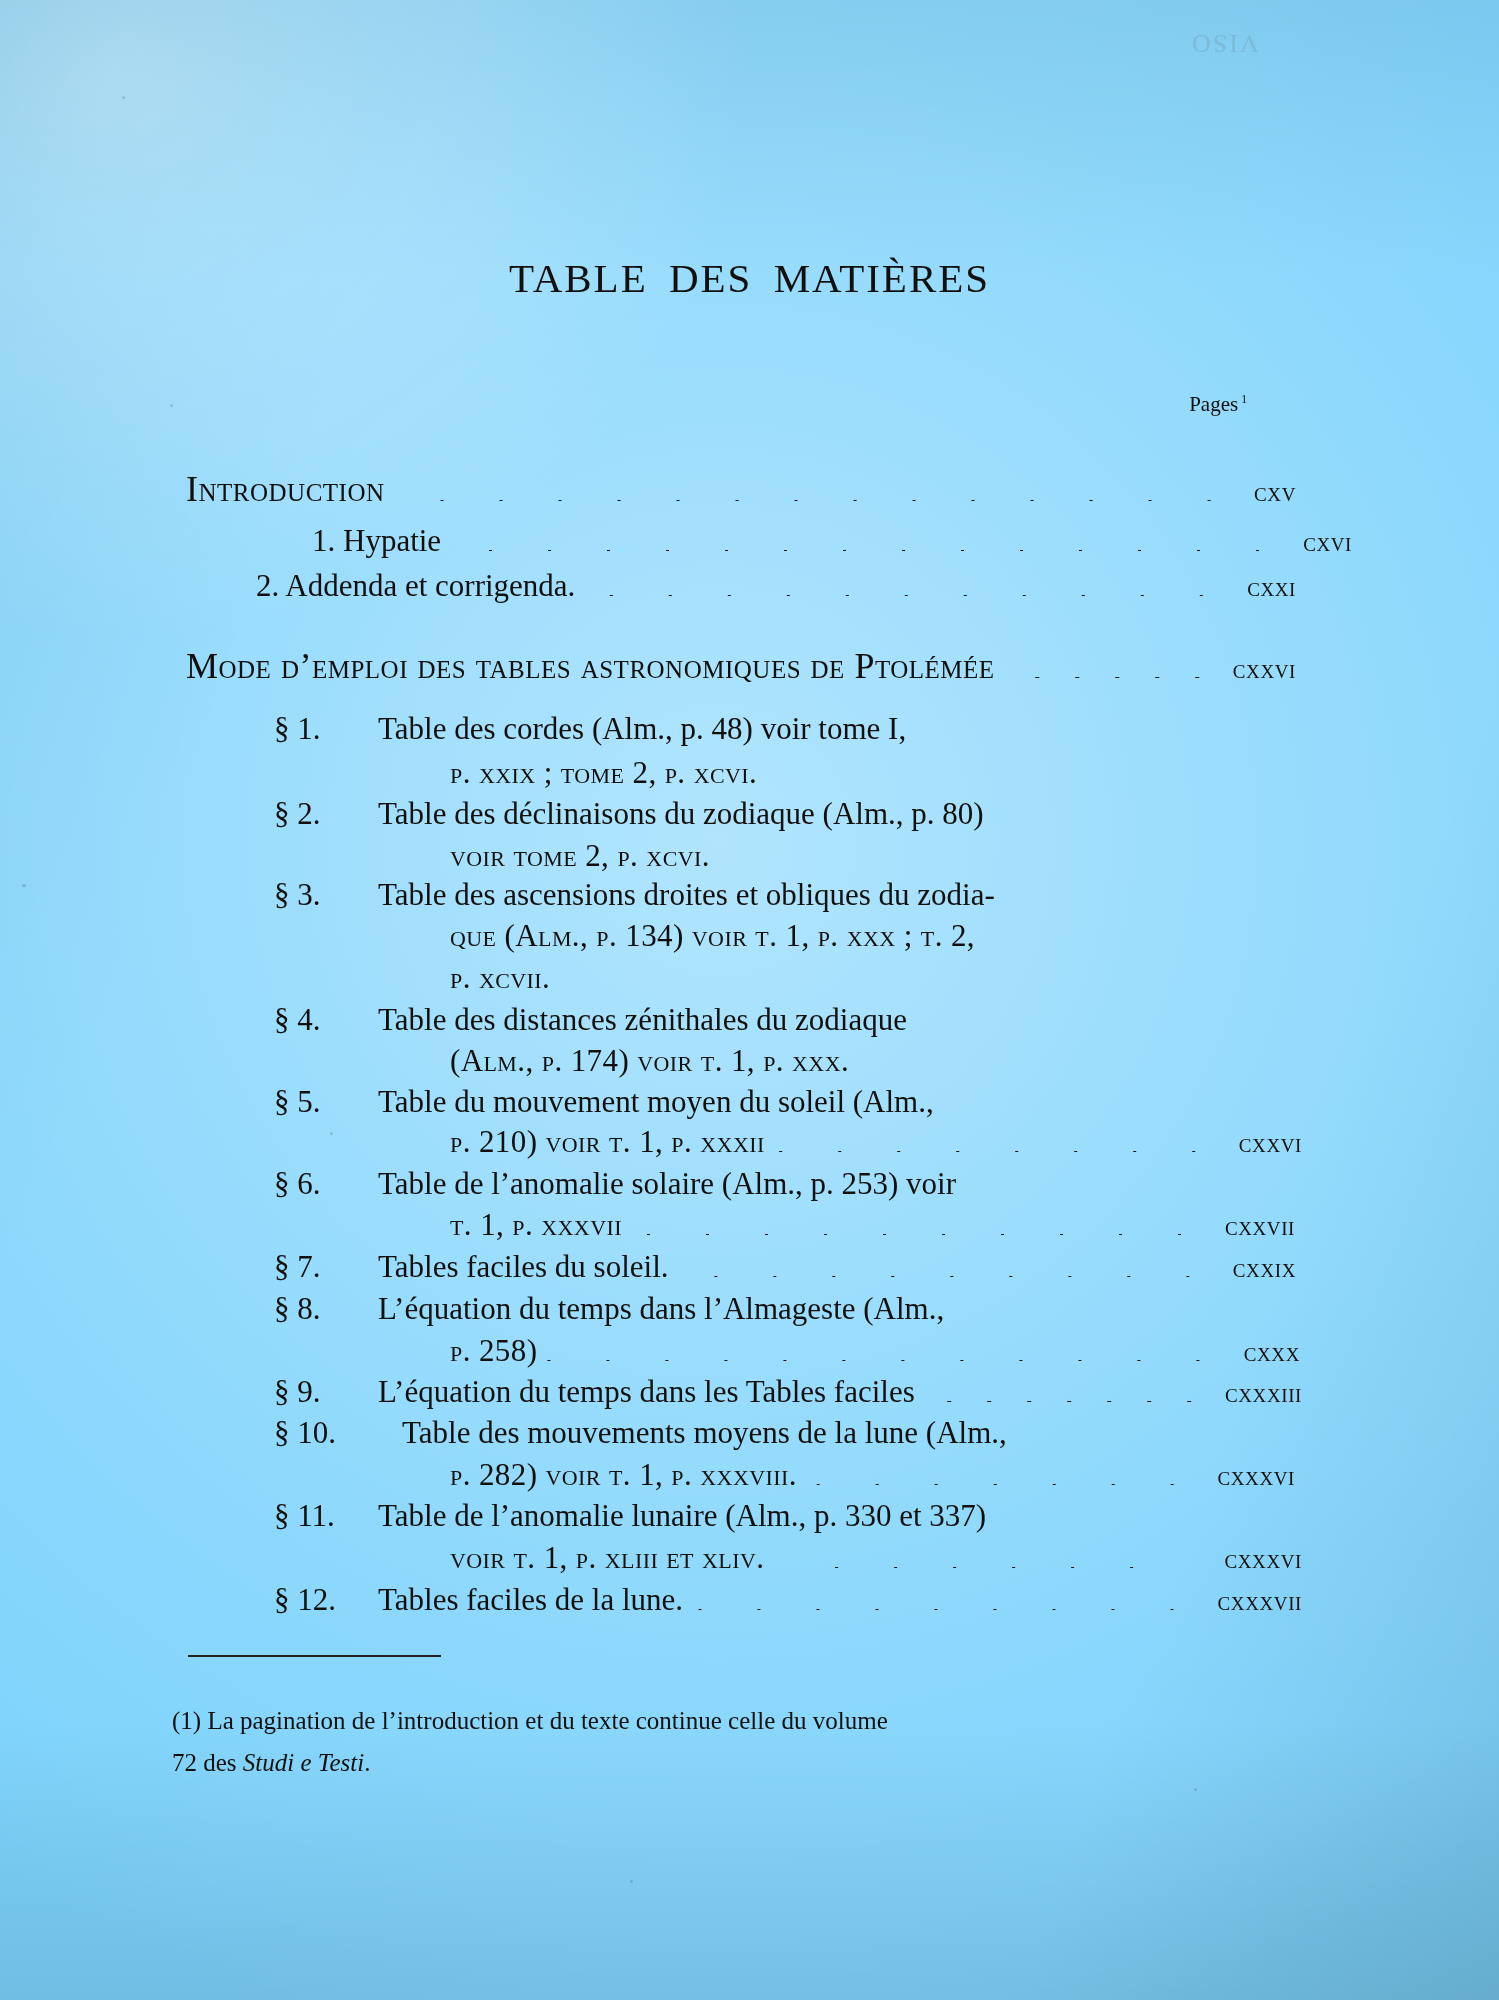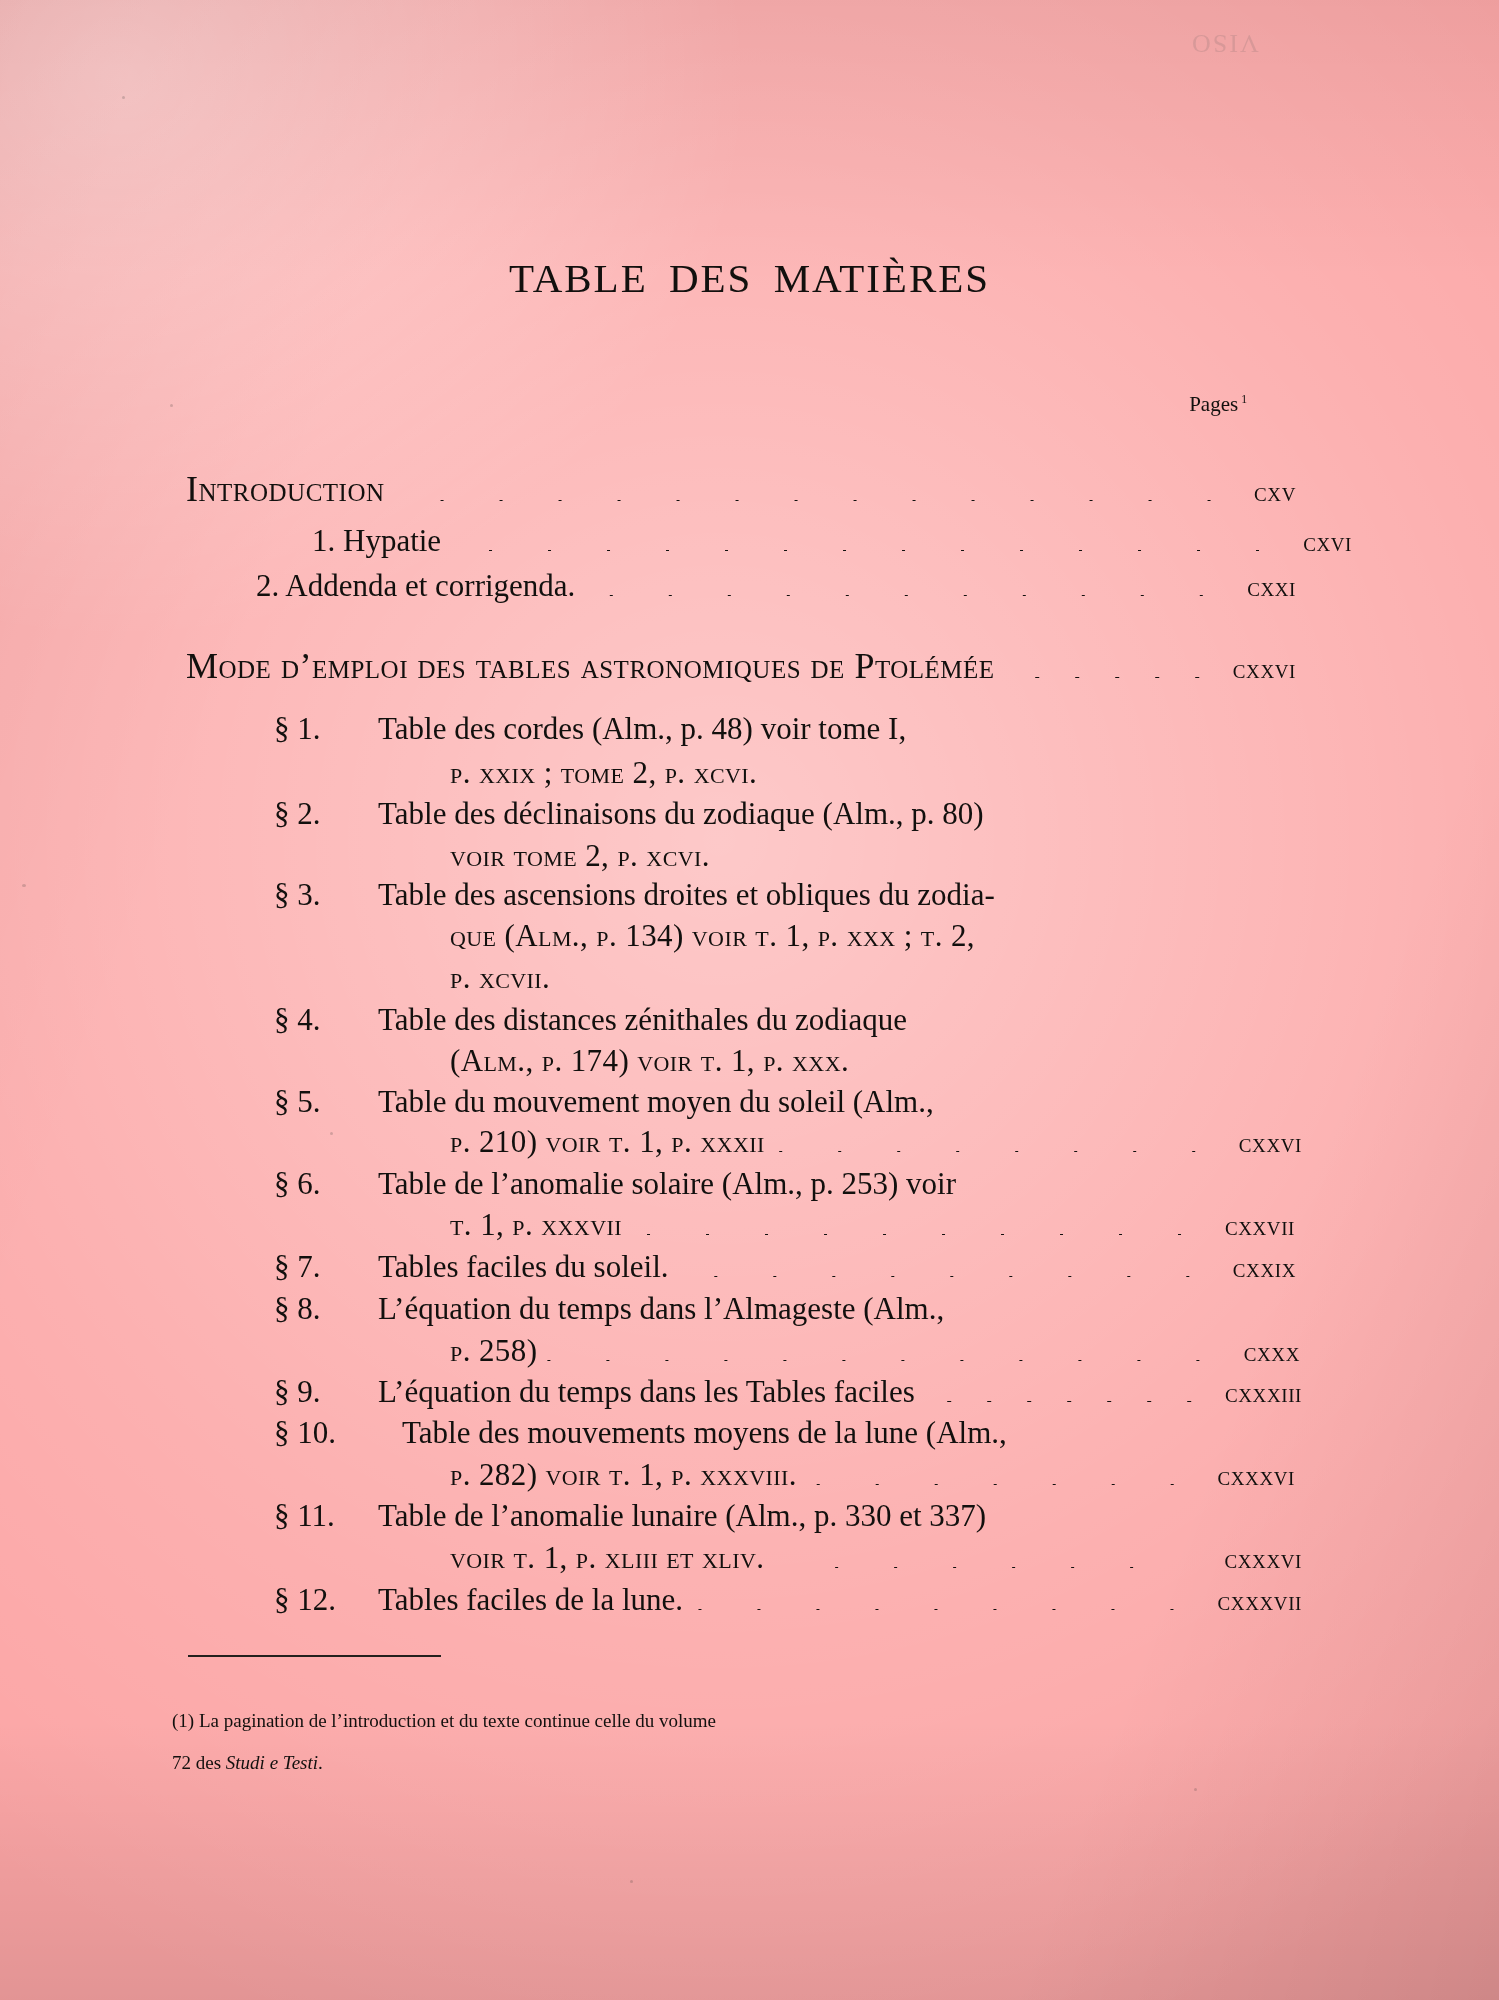--- a/index.html
+++ b/index.html
@@ -5,21 +5,21 @@
   html, body {
     margin: 0;
     padding: 0;
     background: #6b6b6b;
   }
   .page {
     position: relative;
     width: 1499px;
     height: 2000px;
     margin: 0 auto;
-    background: #fca5a5;
+    background: #7dd3fc;
     overflow: hidden;
     font-family: "Liberation Serif", serif;
     color: #12100e;
   }
   
   .grain {
     position: absolute;
     inset: 0;
     pointer-events: none;
     background:
@@ -140,21 +140,21 @@
     top: 1655px;
     width: 253px;
     height: 2px;
     background: #23211e;
   }
   .footnote {
     position: absolute;
     left: 172px;
     top: 1700px;
     width: 1140px;
-    font-size: 19px;
+    font-size: 25px;
     line-height: 42px;
   }
   .footnote .ital { font-style: italic; }
 </style>
 </head>
 <body>
 
 <div class="page">
   <div class="grain"></div>
 

